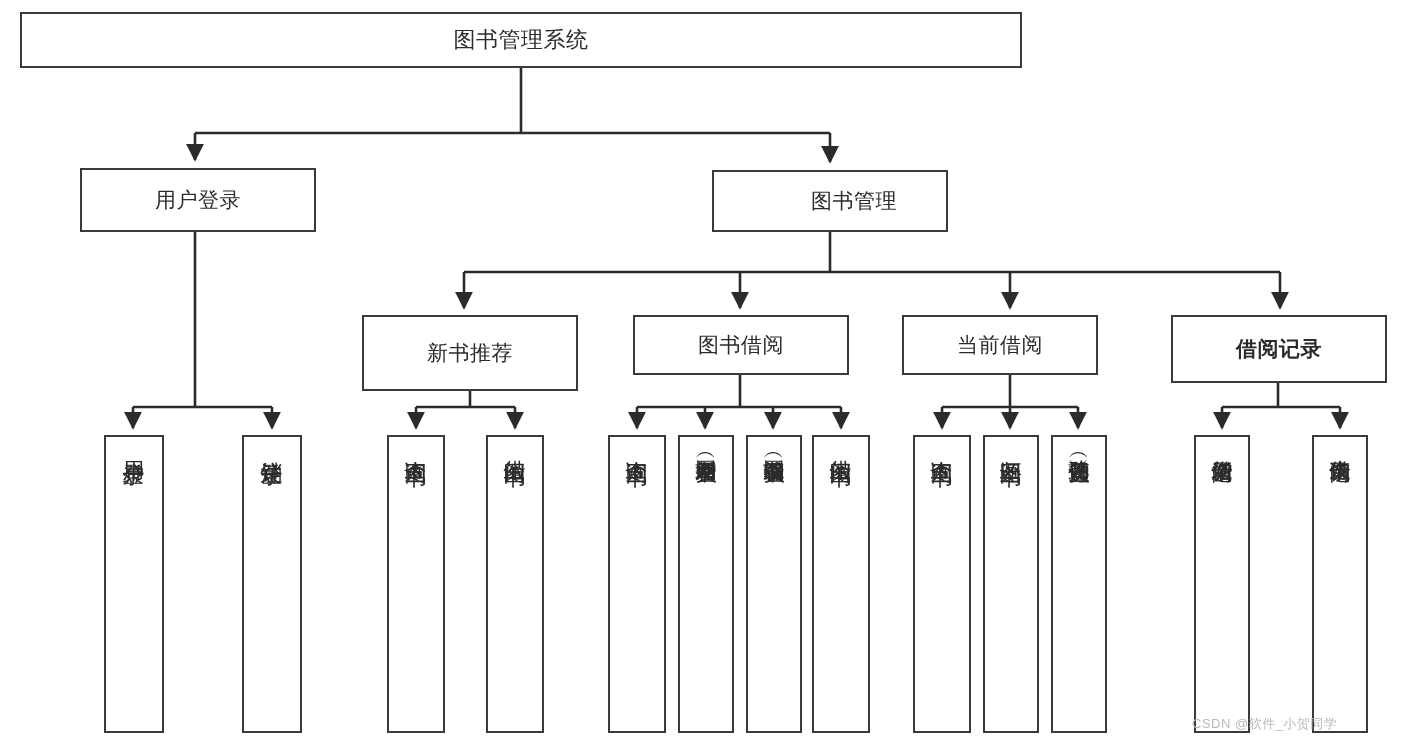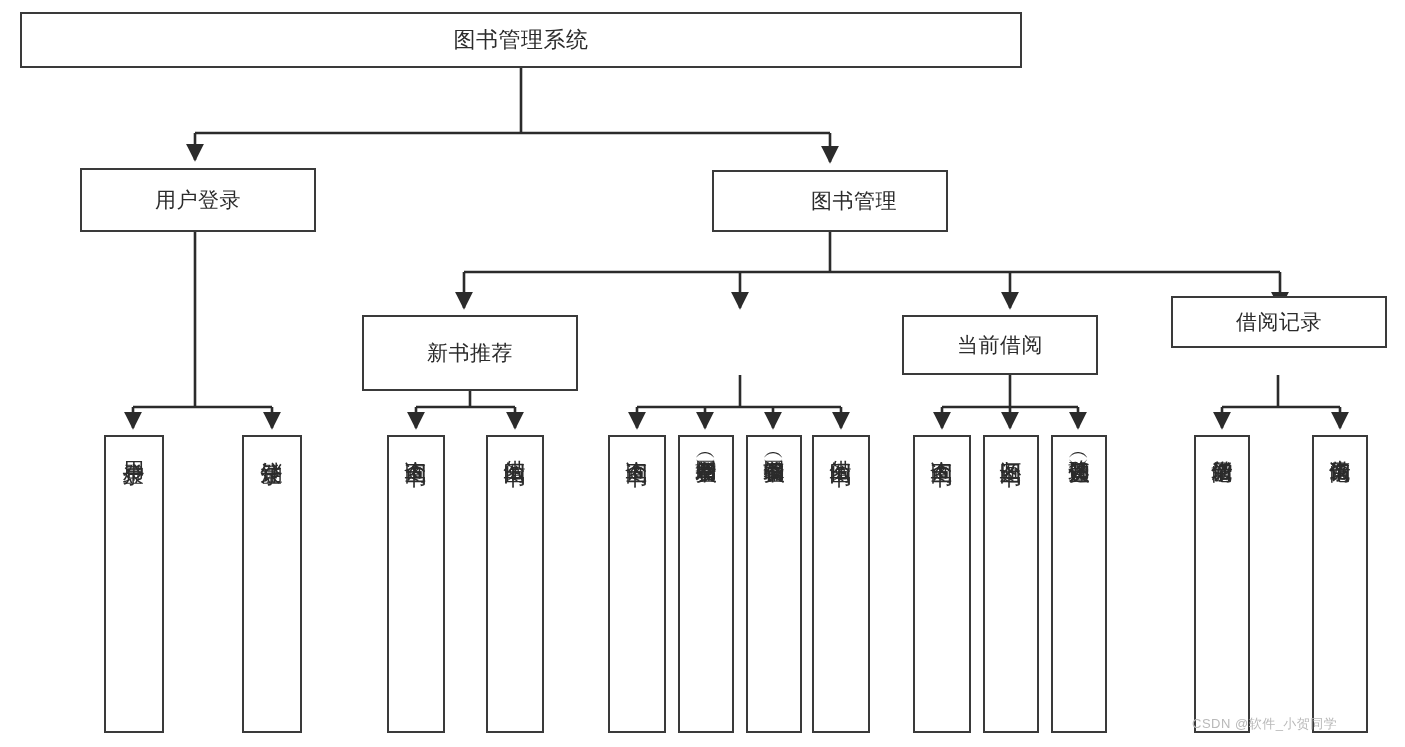--- a/index.html
+++ b/index.html
@@ -135,24 +135,27 @@
   <div class="node h" style="left:80px; top:168px; width:236px; height:64px;">
     <span class="lbl">用户登录</span>
   </div>
   <div class="node h" style="left:712px; top:170px; width:236px; height:62px;padding-left:48px;">
     <span class="lbl">图书管理</span>
   </div>
 
   <div class="node h" style="left:362px; top:315px; width:216px; height:76px;">
     <span class="lbl">新书推荐</span>
   </div>
+  <div class="node h" style="left:633px; top:315px; width:216px; height:60px;">
+    <span class="lbl">图书借阅</span>
+  </div>
   <div class="node h" style="left:902px; top:315px; width:196px; height:60px;">
     <span class="lbl">当前借阅</span>
   </div>
-  <div class="node h" style="left:1171px; top:296px; width:216px; height:52px;">
+  <div class="node h" style="left:1171px; top:315px; width:216px; height:68px;font-weight:bold;">
     <span class="lbl">借阅记录</span>
   </div>
 
   <div class="node v" style="left:104px; top:435px; width:60px; height:298px;">
     <span class="lbl">用户登录</span>
   </div>
   <div class="node v" style="left:242px; top:435px; width:60px; height:298px;">
     <span class="lbl">注销登录</span>
   </div>
 

